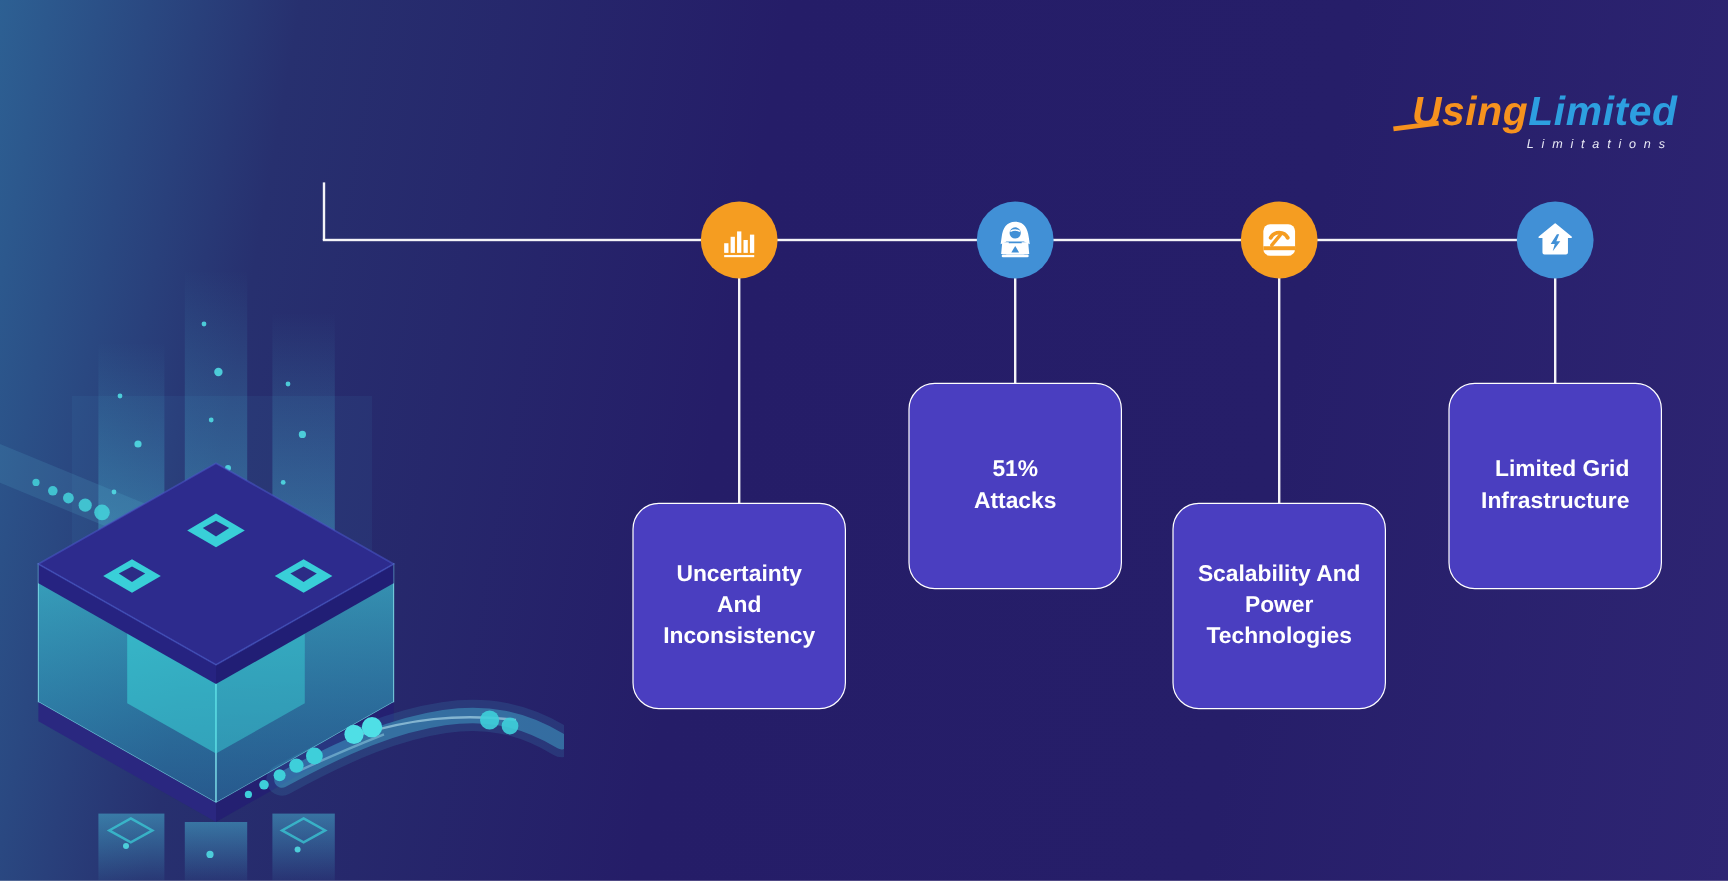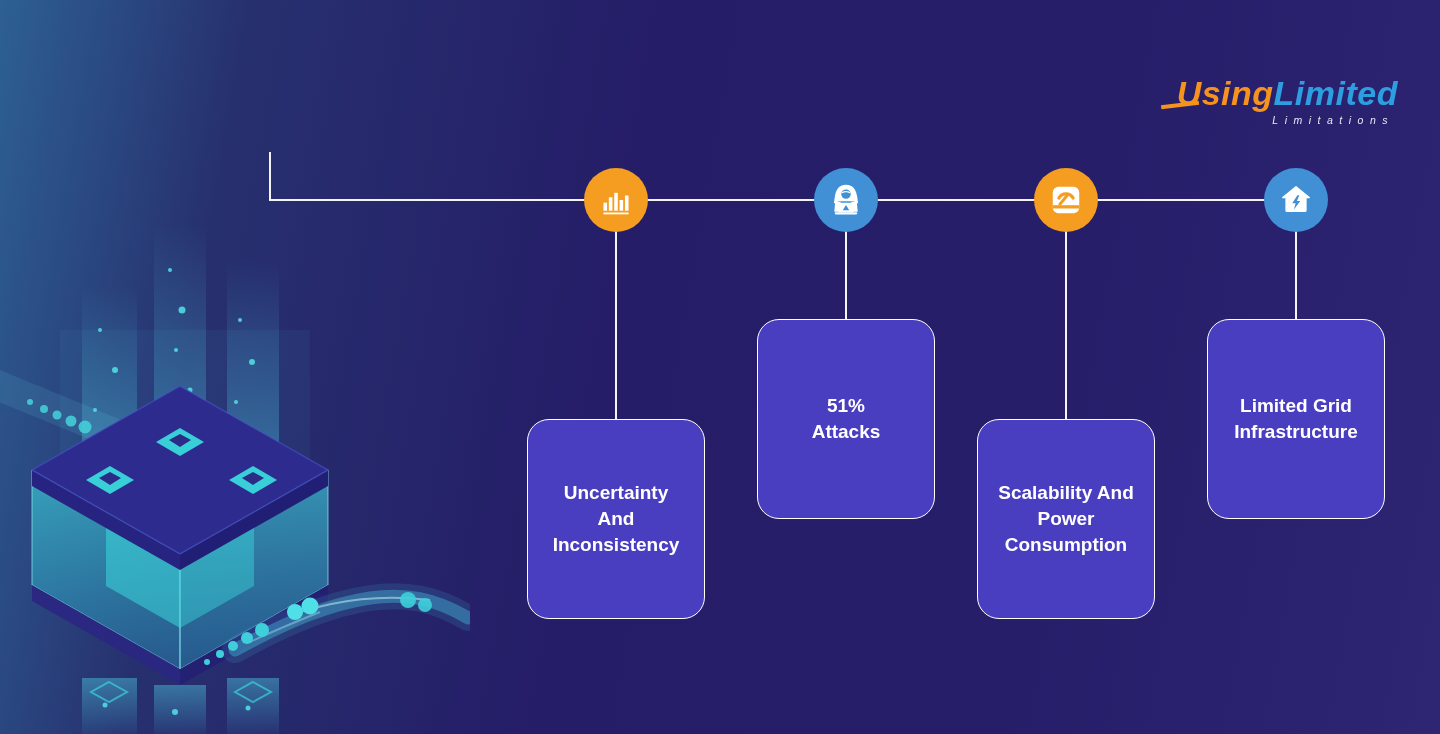--- a/index.html
+++ b/index.html
@@ -44,30 +44,30 @@
   .node-orange { background:#f59d21; }
   .node-blue { background:#4190d6; }
   .node-1 { left:584px; top:168px; }
   .node-2 { left:814px; top:168px; }
   .node-3 { left:1034px; top:168px; }
   .node-4 { left:1264px; top:168px; }
   .node svg { display:block; }
 
   
   .card {
-    position:absolute; width:178px; height:200px; z-index:3;
+    position:absolute; width:178px; height:172px; z-index:3;
     background:#4a3ec0; border:1.5px solid #ffffff; border-radius:22px;
     display:flex; align-items:center; justify-content:center;
     color:#ffffff; font-size:19px; font-weight:700; line-height:26px;
     text-align:center; white-space:pre-line; padding:0 8px;
   }
   .card-1 { left:527px; top:419px;justify-content:center; }
   .card-2 { left:757px; top:319px; }
   .card-3 { left:977px; top:419px; }
-  .card-4 { left:1207px; top:319px; }
+  .card-4 { left:1207px; top:319px;text-align:right; }
 
   
   .illu { position:absolute; left:0; top:180px; width:470px; height:554px; z-index:1; }
 </style>
 </head>
 <body>
 
 <div class="canvas">
 
   <svg class="illu" viewBox="0 0 470 554" aria-hidden="true">
@@ -225,20 +225,20 @@
 And
 Inconsistency</span>
   </div>
   <div class="card card-2">
     <span class="card-label">51%
 Attacks</span>
   </div>
   <div class="card card-3">
     <span class="card-label">Scalability And
 Power
-Consumption</span>
+Technologies</span>
   </div>
   <div class="card card-4">
     <span class="card-label">Limited Grid
 Infrastructure</span>
   </div>
 
 </div>
 
 </body></html>

